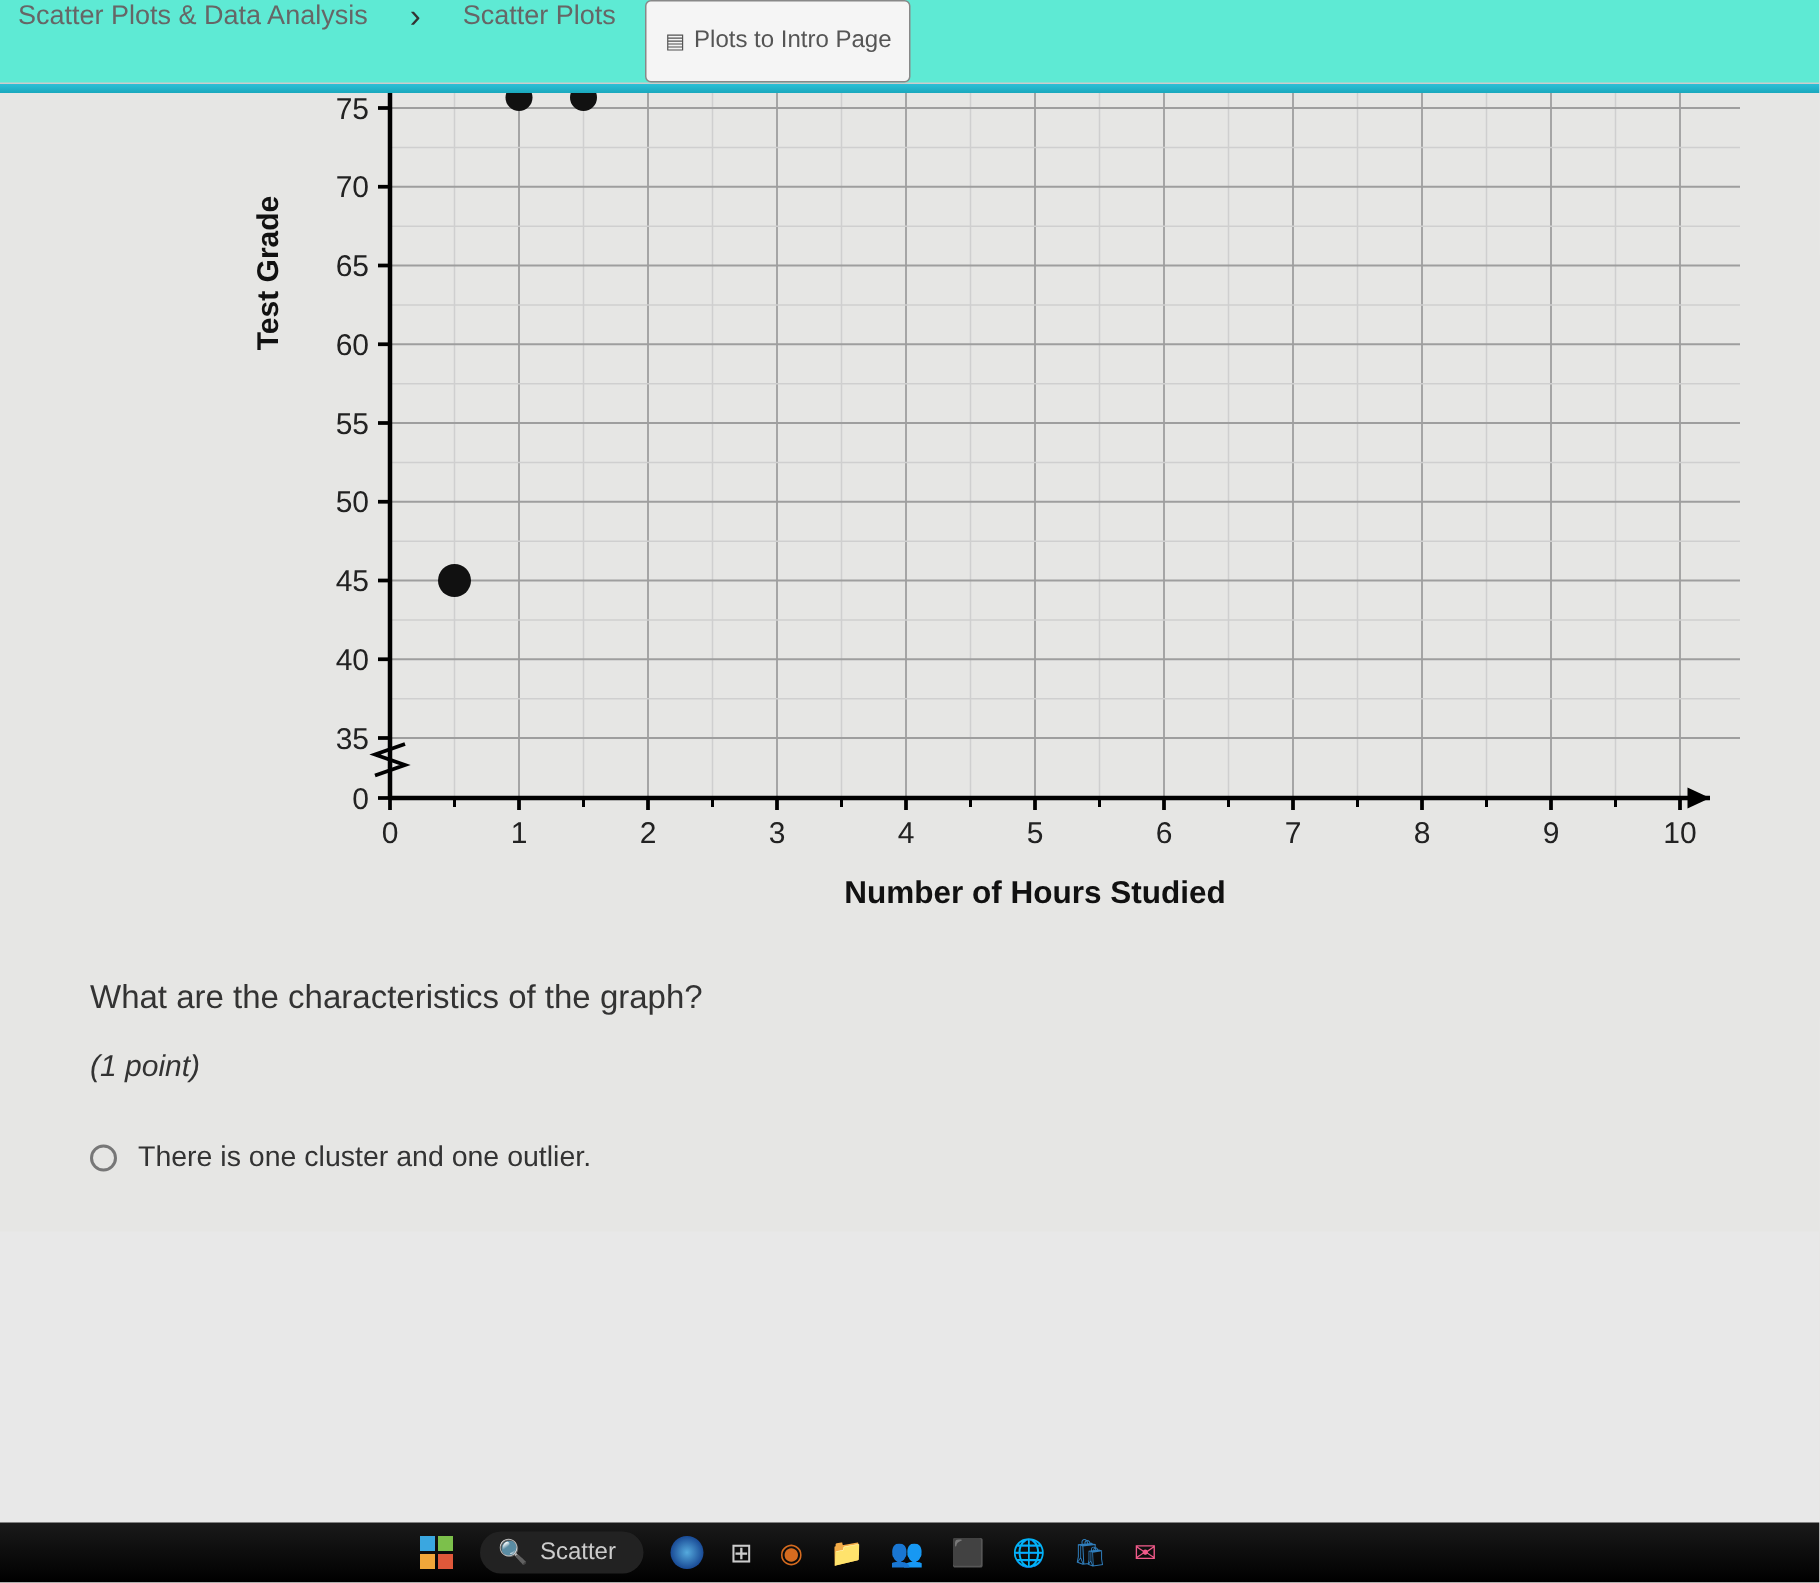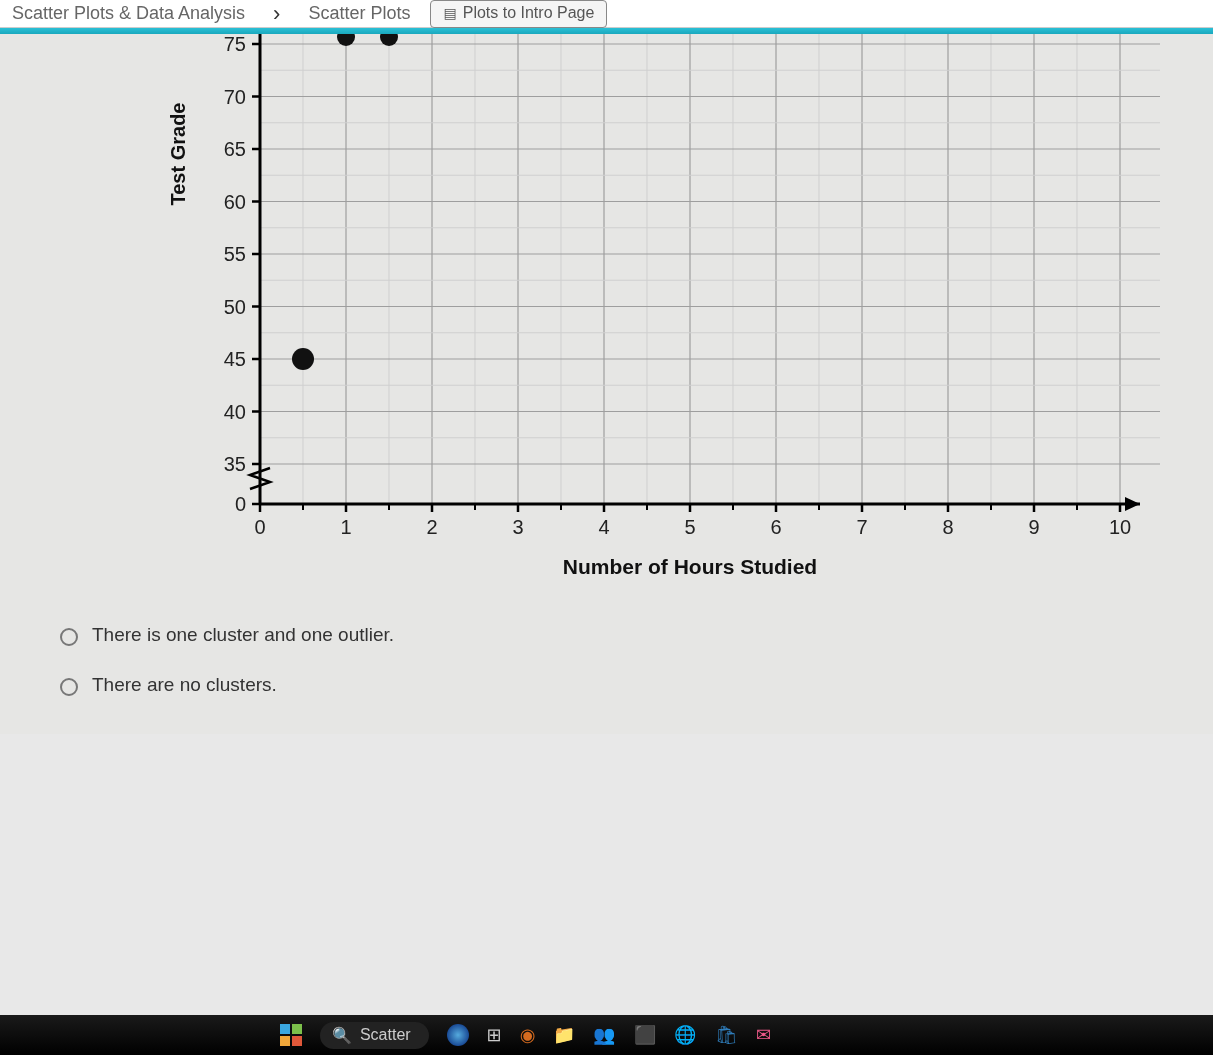--- a/index.html
+++ b/index.html
@@ -5,24 +5,23 @@
   * { box-sizing: border-box; margin: 0; padding: 0; }
   body {
     font-family: Arial, Helvetica, sans-serif;
     background: #e8e8e8;
     width: 1213px;
     height: 1055px;
     overflow: hidden;
     position: relative;
   }
   .topbar {
-    height: 28px;
-    background: #ffffff;
+    height: 56px;
+    background: #5eead4;
     display: flex;
-    align-items: center;
     padding: 0 12px;
     color: #666;
     font-size: 18px;
     border-bottom: 1px solid #ccc;
   }
   .breadcrumb-sep {
     margin: 0 28px;
     color: #333;
     font-size: 22px;
     line-height: 1;
@@ -67,21 +66,21 @@
     margin-bottom: 22px;
   }
   .points {
     font-style: italic;
     font-size: 20px;
     margin-bottom: 38px;
   }
   .options { list-style:none; }
   .options li {
     display:flex;
-    align-items:flex-end;
+    align-items:center;
     gap: 14px;
     font-size: 19px;
     color:#333;
     margin-bottom: 28px;
     cursor:pointer;
   }
   .radio {
     width: 18px; height: 18px;
     border: 2px solid #777;
     border-radius: 50%;
@@ -249,28 +248,26 @@
 
       <g id="pts" fill="#111">
           <circle cx="153" cy="325" r="11"></circle>
           <circle cx="196" cy="3" r="9"></circle>
           <circle cx="239" cy="3" r="9"></circle>
         </g>
     </svg>
   </div>
 
   <div class="question-block">
+    <div class="question-text">What are the characteristics of the graph?</div>
+    <div class="points">(1 point)</div>
     <ul class="options" id="opts">
         <li>
           <span class="radio"></span>
           <span>There is one cluster and one outlier.</span>
-        </li>
-        <li>
-          <span class="radio"></span>
-          <span>There are no clusters.</span>
         </li>
       </ul>
   </div>
 
 </div>
 
 <div class="taskbar">
   <div class="winlogo">
       <span></span>
       <span></span>

